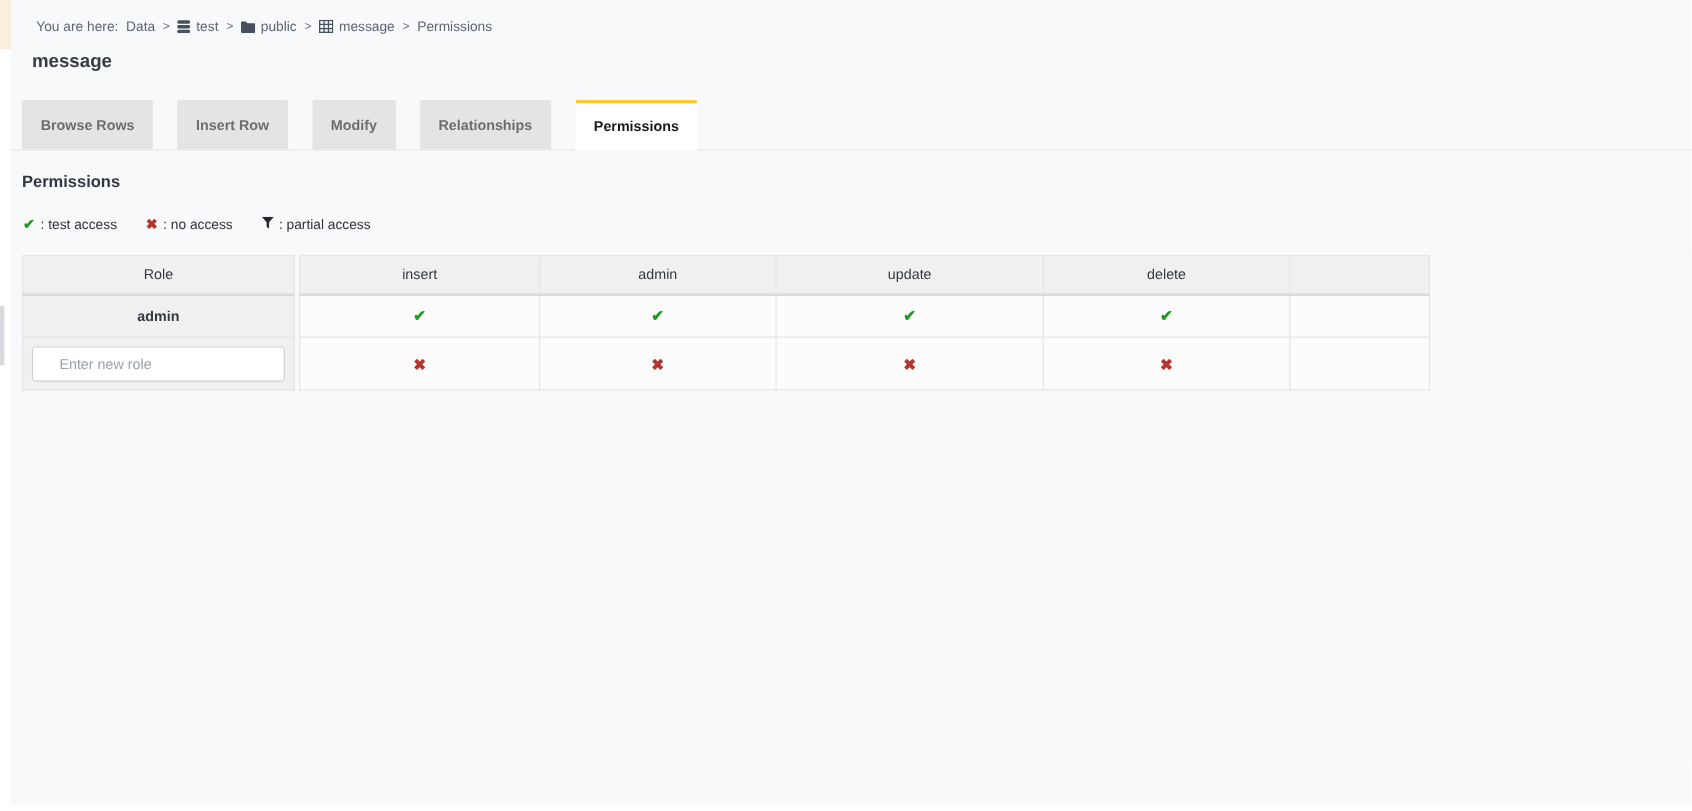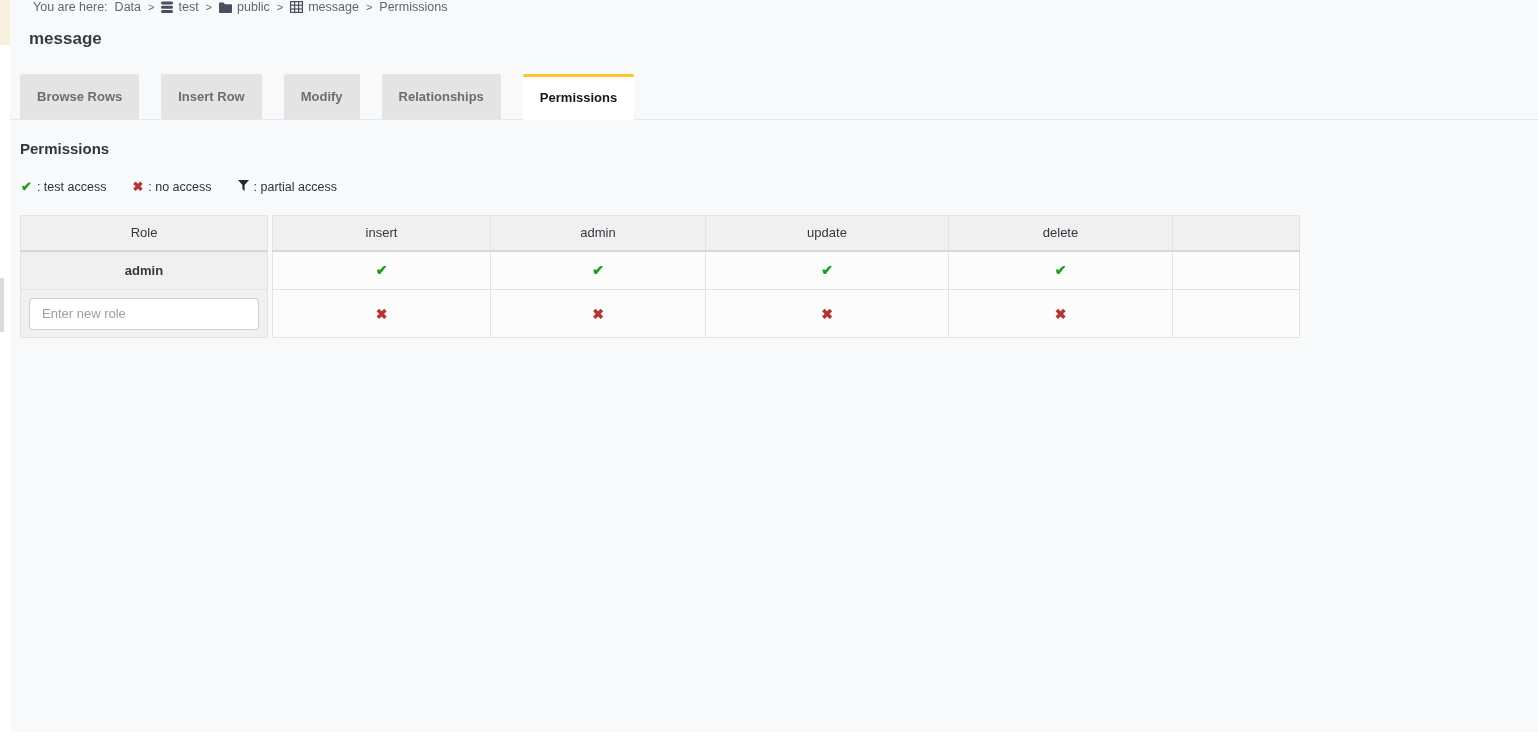--- a/index.html
+++ b/index.html
@@ -5,21 +5,21 @@
   * { margin:0; padding:0; box-sizing:border-box; }
   body { font-family:"Liberation Sans", sans-serif; background:#fff; }
   .viewport { position:relative; width:1538px; height:737px; background:#fff; overflow:hidden; }
   .main { position:absolute; left:10px; top:0; width:1528px; height:732px; background:#f8f9fb; }
 
   
   .cream-strip { position:absolute; left:0; top:0; width:10px; height:45px; background:#f8efdd; }
   .side-handle { position:absolute; left:0; top:278px; width:4px; height:54px; background:#d9dadd; }
 
   
-  .breadcrumb { margin-left:23px; display:flex; align-items:center; gap:7px;
+  .breadcrumb { padding-top:17px; margin-left:23px; display:flex; align-items:center; gap:7px;
                 font-size:12.5px; color:#5c6675; }
   .breadcrumb .crumb { display:flex; align-items:center; gap:5px; cursor:pointer; }
   .breadcrumb .sep { color:#5c6675; font-size:11px; }
   .breadcrumb svg { display:block; }
 
   .page-title { margin:15px 0 0 19px; font-size:17px; font-weight:bold; color:#363b44; }
 
   
   .tab-bar { margin-top:25px; padding-left:10px; display:flex; align-items:flex-end; gap:22px;
              border-bottom:1px solid #e4e7eb; }
@@ -39,21 +39,21 @@
   
   .tables { display:flex; align-items:flex-start; gap:4px; margin:21px 0 0 10px; }
   table { border-collapse:collapse; table-layout:fixed; }
   th, td { border:1px solid #e2e3e5; font-size:13px; text-align:center; color:#33373f; }
   thead th { background:#f0f0f1; font-weight:normal; height:35px; border-bottom:2px solid #d6d7d9; }
   .role-table { width:248px; }
   .perm-table { width:1027px; }
   .role-cell { background:#f0f0f1; font-weight:bold; height:39px; }
   .input-cell { background:#f0f0f1; height:48px; padding:0 8px; text-align:left; }
   .input-cell input { width:100%; height:32px; border:1px solid #cfcfcf; border-radius:4px;
-                      padding:0 12px; font-size:13px; color:#0f766e; background:#fff; outline:none;
+                      padding:0 24px; font-size:13px; color:#0f766e; background:#fff; outline:none;
                       font-family:"Liberation Sans", sans-serif; }
   .input-cell input::placeholder { color:#9aa0a8; }
   .perm-cell { background:#fcfcfd; cursor:pointer; }
   .perm-row-admin .perm-cell { height:39px; }
   .perm-row-new .perm-cell { height:48px; }
   .perm-full { color:#1f9c1f; font-size:14px; font-weight:bold; }
   .perm-none { color:#b7342e; font-size:14px; font-weight:bold; }
 </style>
 </head>
 <body>

